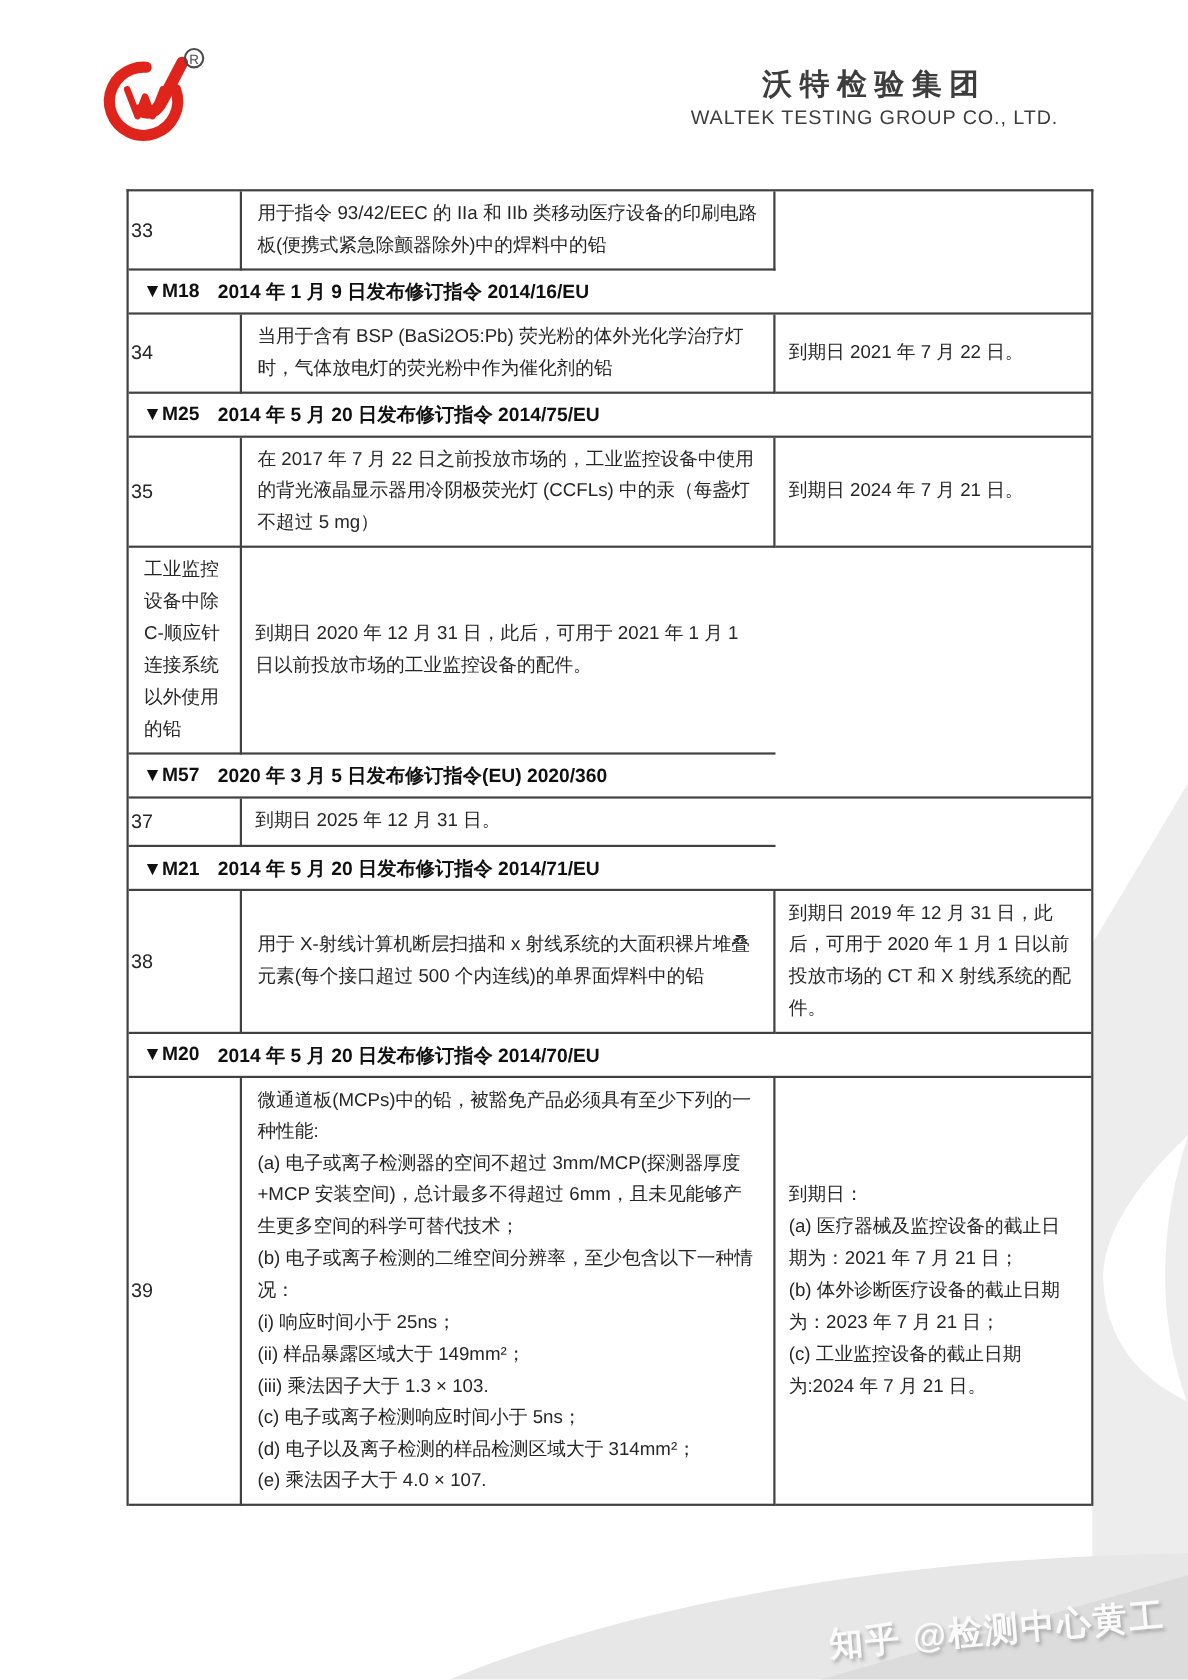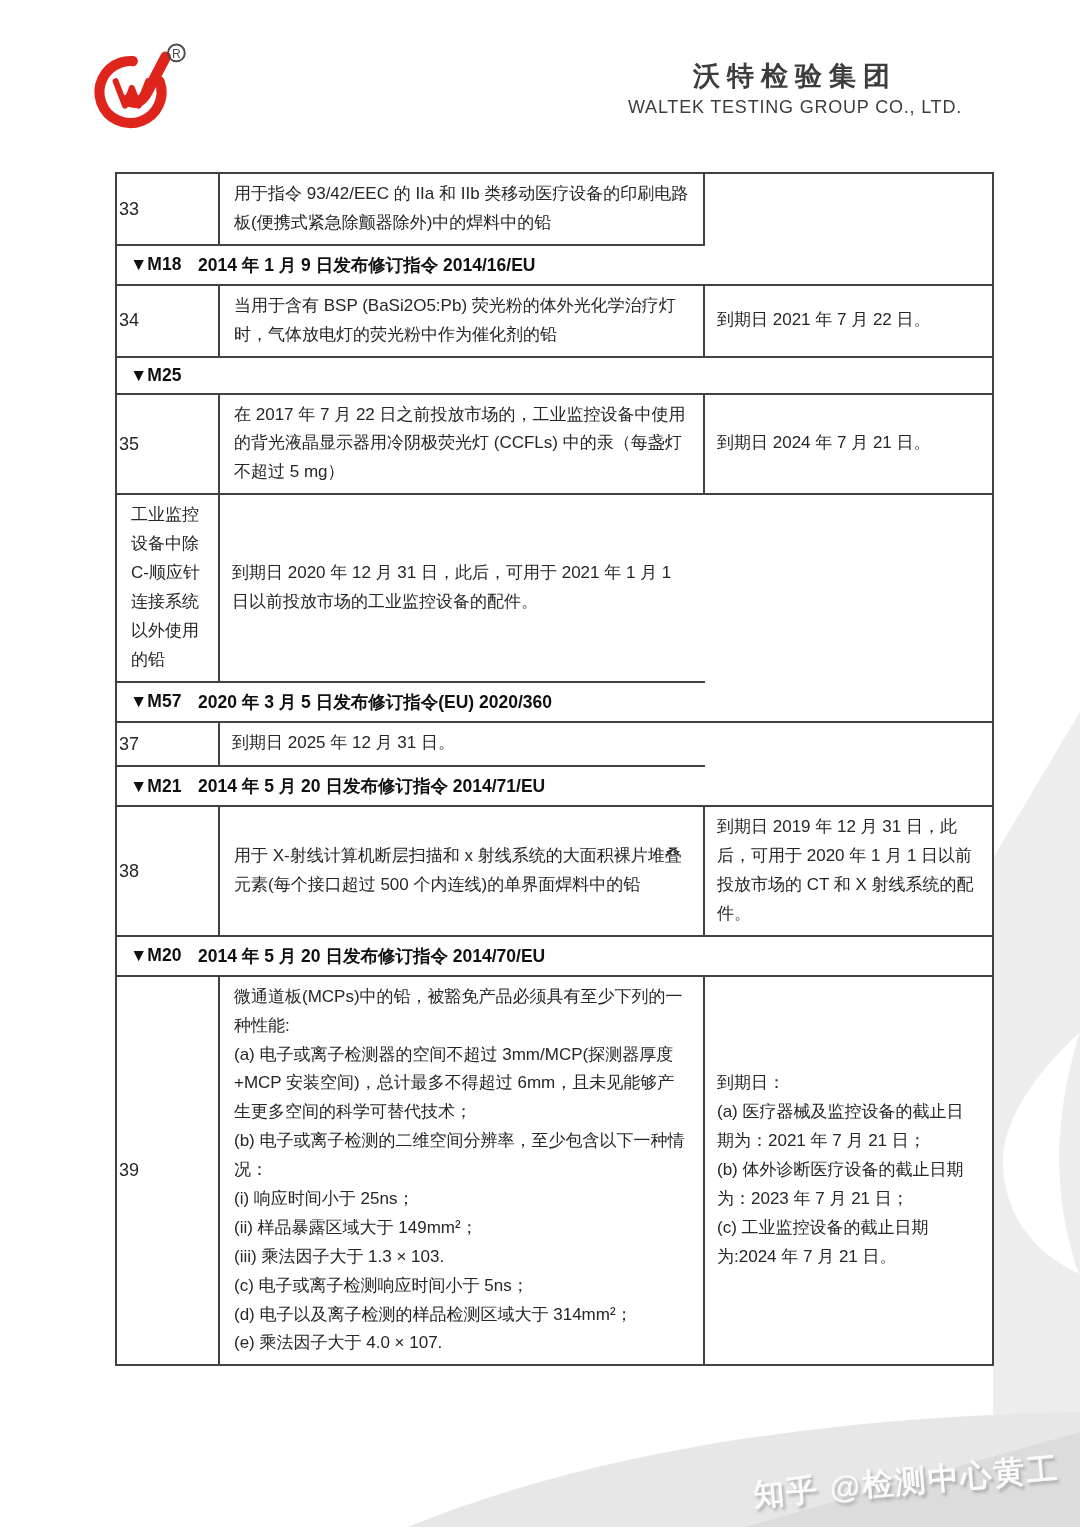--- a/index.html
+++ b/index.html
@@ -72,20 +72,21 @@
       <div class="cell c2">用于指令 93/42/EEC 的 IIa 和 IIb 类移动医疗设备的印刷电路板(便携式紧急除颤器除外)中的焊料中的铅</div>
       <div class="row-sec">
         <div class="sec-code">▼M18</div>
         <div class="sec-text">2014 年 1 月 9 日发布修订指令 2014/16/EU</div>
       </div>
       <div class="cell c1">34</div>
       <div class="cell c2">当用于含有 BSP (BaSi2O5:Pb) 荧光粉的体外光化学治疗灯时，气体放电灯的荧光粉中作为催化剂的铅</div>
       <div class="cell c3">到期日 2021 年 7 月 22 日。</div>
       <div class="row-sec">
         <div class="sec-code">▼M25</div>
+        <div class="sec-text">2014 年 5 月 20 日发布修订指令 2014/75/EU</div>
       </div>
       <div class="cell c1">35</div>
       <div class="cell c2">在 2017 年 7 月 22 日之前投放市场的，工业监控设备中使用的背光液晶显示器用冷阴极荧光灯 (CCFLs) 中的汞（每盏灯不超过 5 mg）</div>
       <div class="cell c3">到期日 2024 年 7 月 21 日。</div>
       <div class="cell c2">工业监控设备中除 C-顺应针连接系统以外使用的铅</div>
       <div class="cell c3">到期日 2020 年 12 月 31 日，此后，可用于 2021 年 1 月 1 日以前投放市场的工业监控设备的配件。</div>
       <div class="row-sec">
         <div class="sec-code">▼M57</div>
         <div class="sec-text">2020 年 3 月 5 日发布修订指令(EU) 2020/360</div>
       </div>

